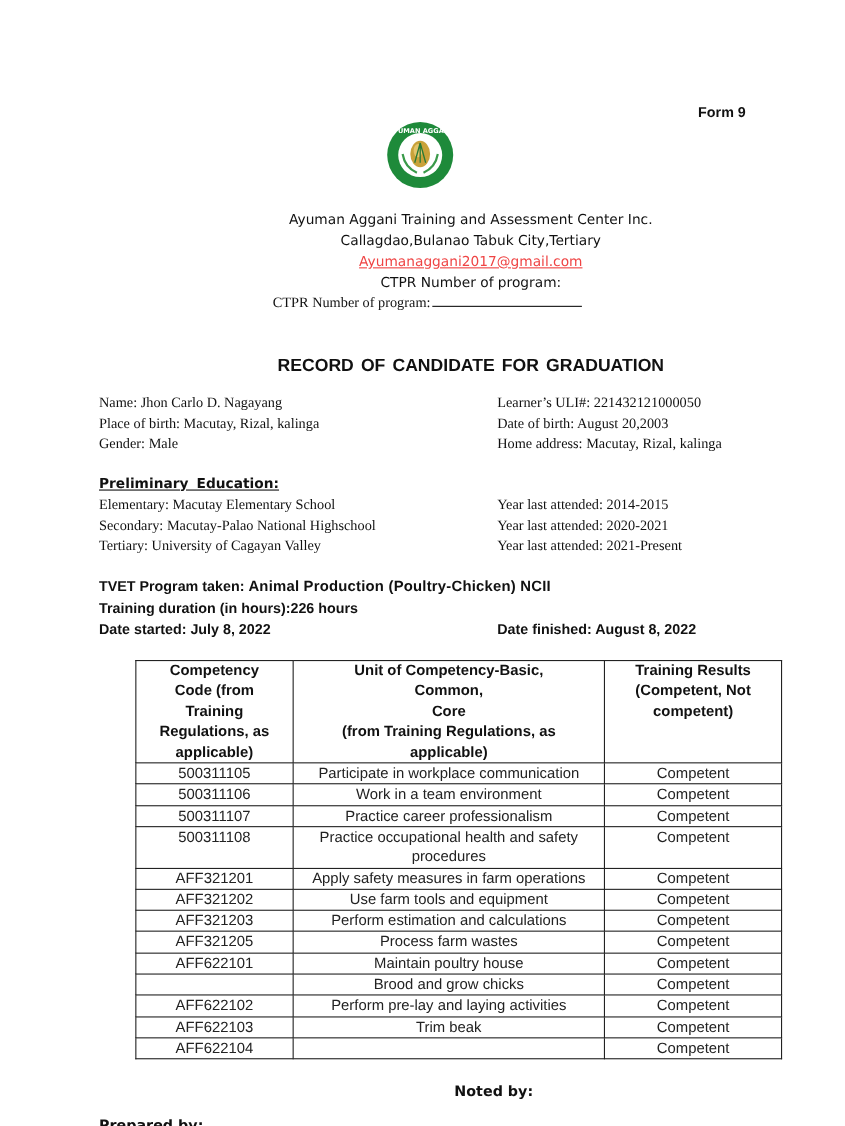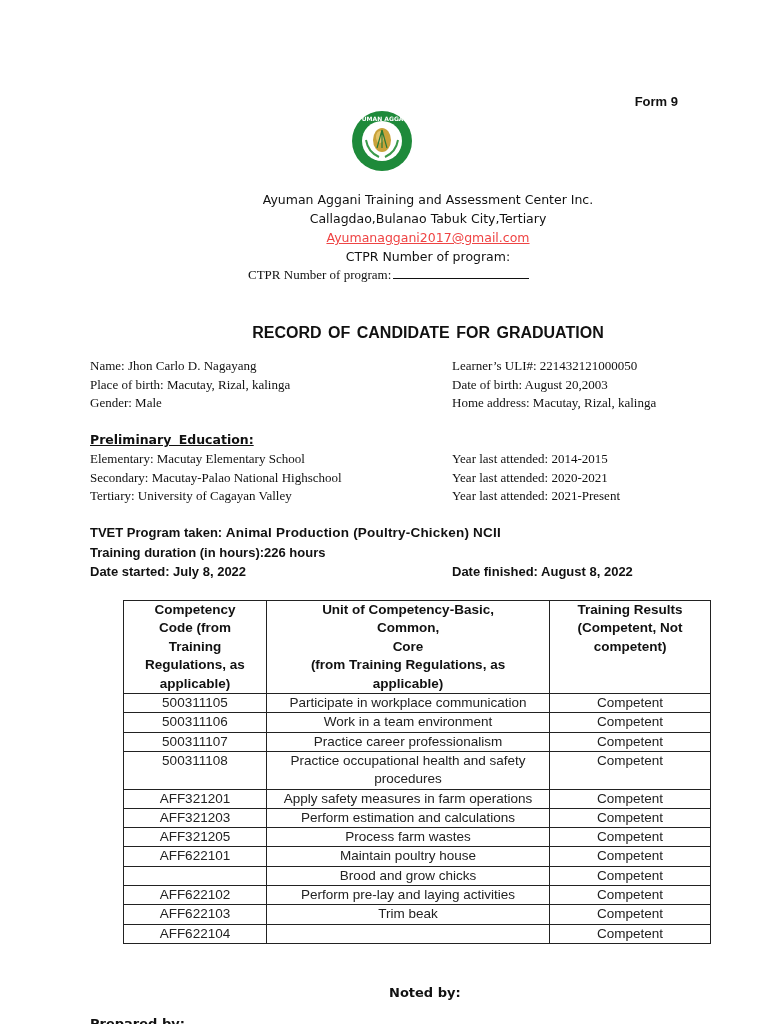--- a/index.html
+++ b/index.html
@@ -40,21 +40,21 @@
 
   #comp-table { left: 91px; top: 600px; width: 588px; border-collapse: collapse; font-family: "Liberation Sans", sans-serif; font-size: 13.5px; color: #222; margin-left: 32px; }
   #comp-table th, #comp-table td { border: 1px solid #222; text-align: center; padding: 0 2px; }
   #comp-table th { font-weight: bold; vertical-align: top; line-height: 18.4px; height: 92px; color: #111; }
   #comp-table td { line-height: 18.3px; vertical-align: top; }
   #comp-table col.c1 { width: 143px; }
   #comp-table col.c2 { width: 284px; }
   #comp-table col.c3 { width: 161px; }
 
   #prepared { left: 90px; top: 985px; font-size: 13px; font-weight: bold; margin-top: 31px; }
-  #noted { left: 389px; top: 985px; font-size: 13px; font-weight: bold; }
+  #noted { left: 413px; top: 985px; font-size: 13px; font-weight: bold; }
 </style>
 </head>
 <body>
 
 <div id="form-no" class="abs sans">Form 9</div>
 
 <div id="logo" class="abs">
   <svg width="62" height="62" viewBox="0 0 62 62">
     <circle cx="31" cy="31" r="30" fill="#1e8a3a"></circle>
     <circle cx="31" cy="31" r="20" fill="#ffffff"></circle>
@@ -152,20 +152,25 @@
         <td>500311108</td>
         <td>Practice occupational health and safety procedures</td>
         <td>Competent</td>
       </tr>
     <tr>
         <td>AFF321201</td>
         <td>Apply safety measures in farm operations</td>
         <td>Competent</td>
       </tr>
     <tr>
+        <td>AFF321202</td>
+        <td>Use farm tools and equipment</td>
+        <td>Competent</td>
+      </tr>
+    <tr>
         <td>AFF321203</td>
         <td>Perform estimation and calculations</td>
         <td>Competent</td>
       </tr>
     <tr>
         <td>AFF321205</td>
         <td>Process farm wastes</td>
         <td>Competent</td>
       </tr>
     <tr>

